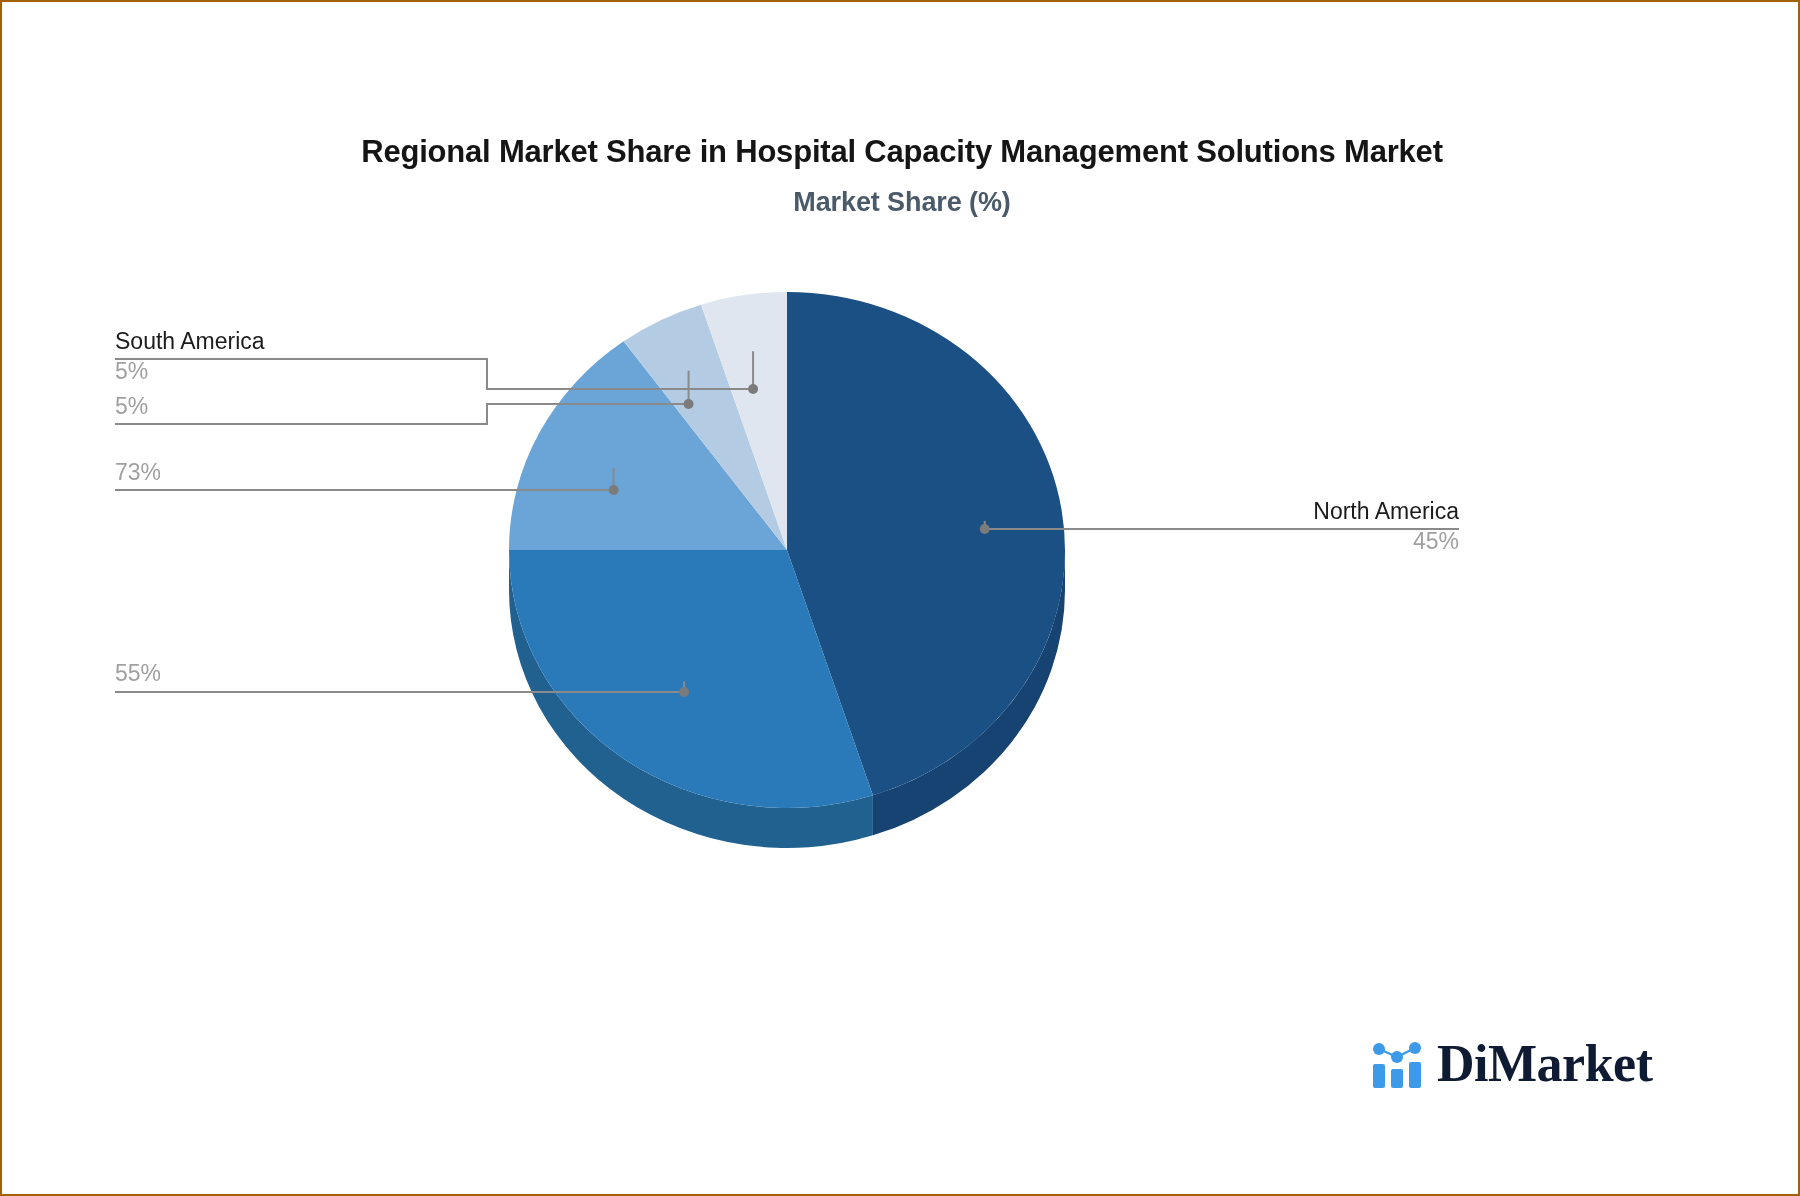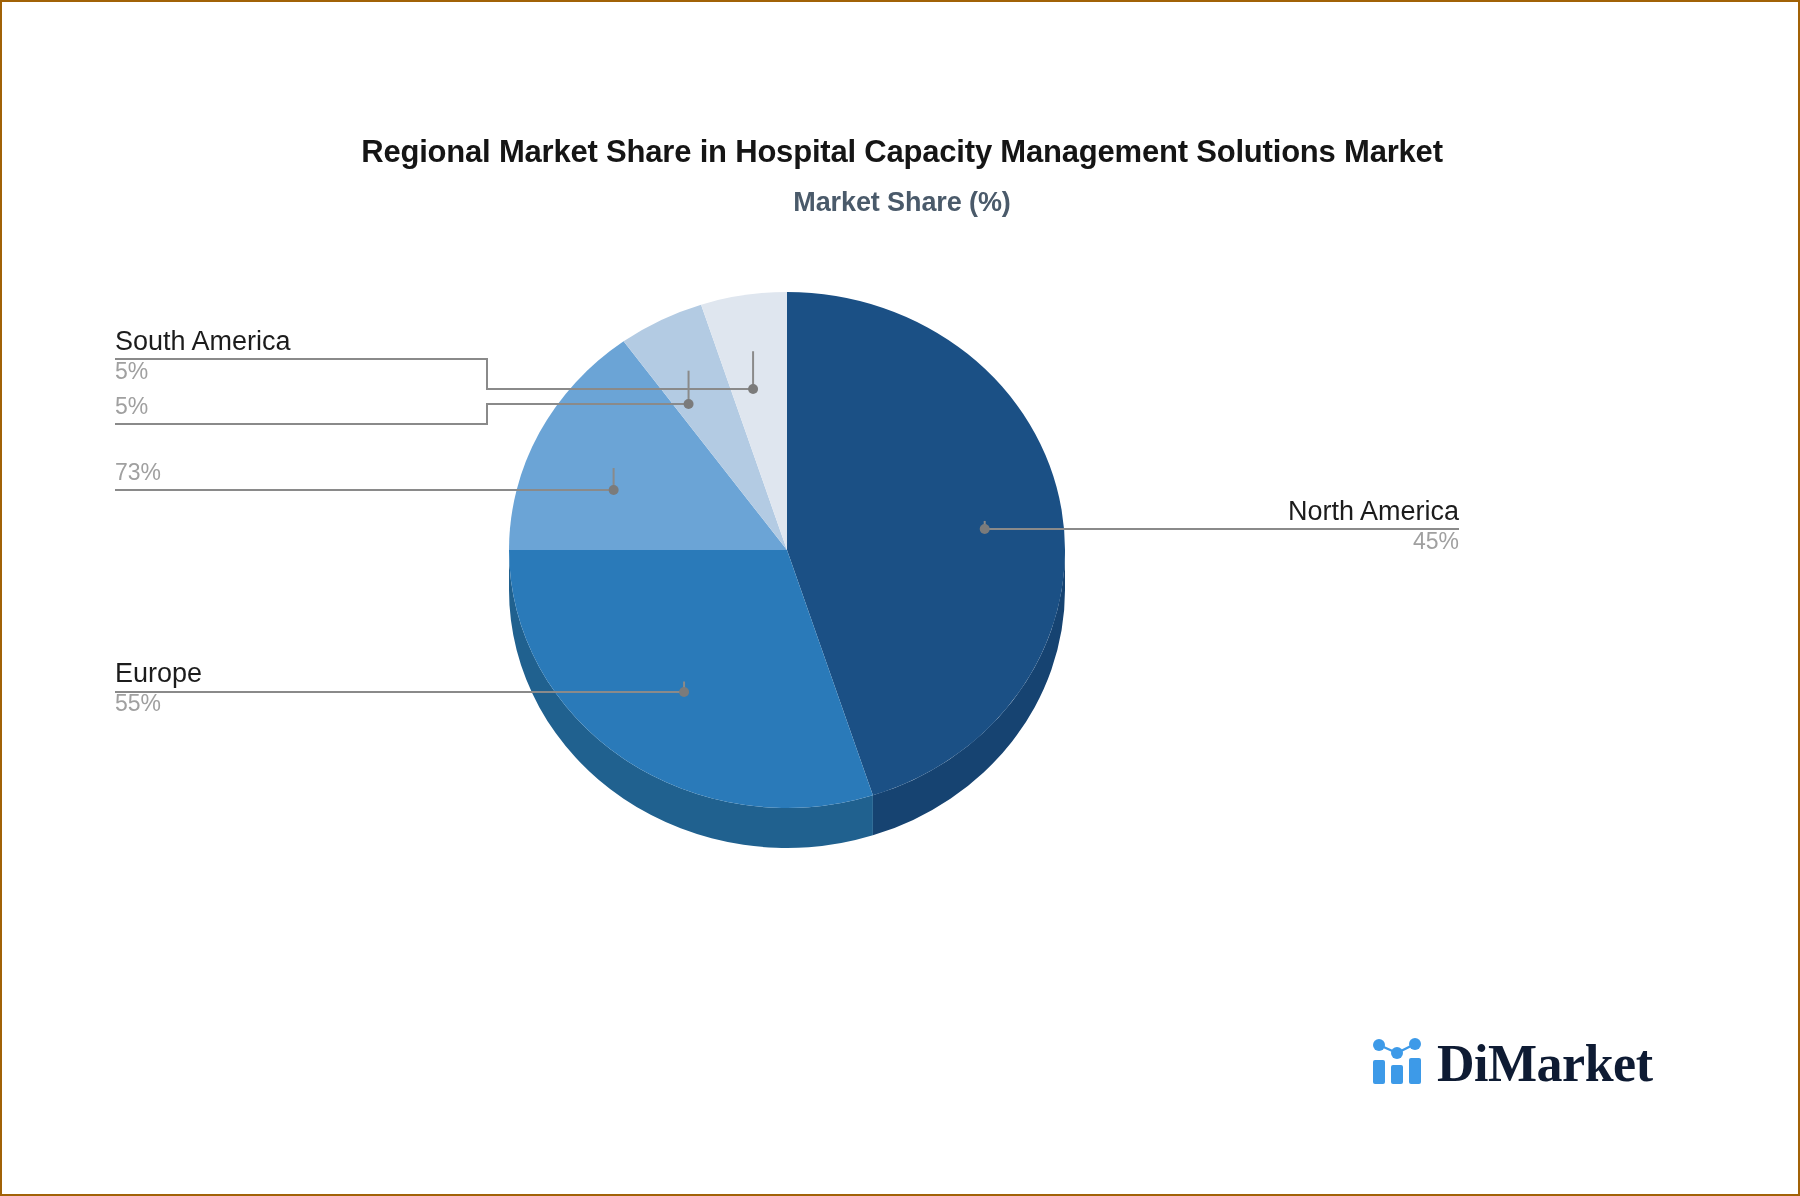--- a/index.html
+++ b/index.html
@@ -53,41 +53,41 @@
     height: 1196px;
   }
   #chart-svg { display:block; }
 
   
   .callout {
     position: absolute;
     font-family: "Liberation Sans", sans-serif;
   }
   .callout .cname {
-    font-size: 27px;
+    font-size: 23px;
     color: #1c1c1c;
     line-height: 30px;
     white-space: nowrap;
   }
   .callout .cval {
     font-size: 23px;
     color: #a0a0a0;
     line-height: 30px;
     white-space: nowrap;
   }
   .callout.right { text-align: right; }
   .callout.left  { text-align: left; }
 
   
   #logo {
     position: absolute;
     left: 1369px;
     top: 1036px;
     display: flex;
-    align-items: flex-start;
+    align-items: flex-end;
     gap: 12px;
   }
   #logo-text {
     font-family: "Liberation Serif", serif;
     font-size: 52px;
     font-weight: bold;
     color: #0e1b33;
     letter-spacing: -0.5px;
     line-height: 1;
   }
@@ -149,21 +149,20 @@
 
   <div class="callout left" style="left:113px; top:389px; width:372px;">
     <div class="cval">5%</div>
   </div>
 
   <div class="callout left" style="left:113px; top:455px; width:480px;">
     <div class="cval">73%</div>
   </div>
 
   <div class="callout left" style="left:113px; top:656px; width:560px;">
-    <div class="cname">Europe</div>
     <div class="cval">55%</div>
   </div>
 
   <div class="callout right" style="left:1050px; top:494px; width:407px;">
     <div class="cname">North America</div>
     <div class="cval">45%</div>
   </div>
 
   <div id="logo">
     <svg width="54" height="48" viewBox="0 0 54 48">

